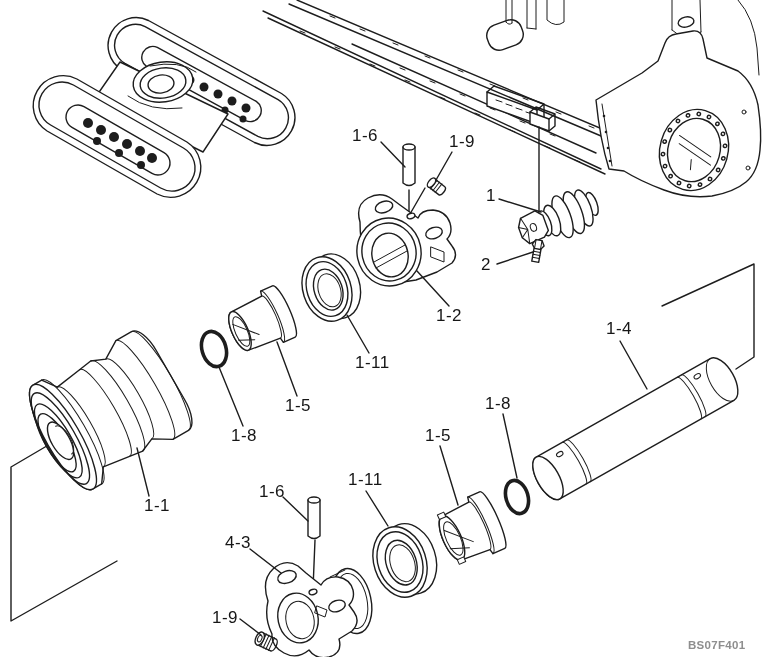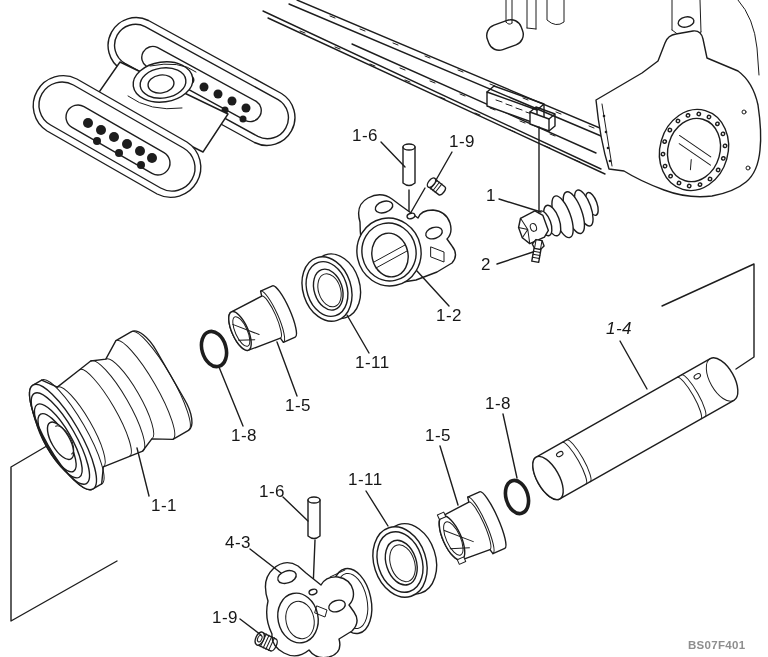--- a/index.html
+++ b/index.html
@@ -279,26 +279,26 @@
     <path d="M240,619 L261,635"></path>
   </g>
 </svg>
 
 <div id="labels-layer">
       <div class="part-label" style="left: 352px; top: 127px;">1-6</div>
       <div class="part-label" style="left: 449px; top: 133px;">1-9</div>
       <div class="part-label" style="left: 486px; top: 187px;">1</div>
       <div class="part-label" style="left: 481px; top: 256px;">2</div>
       <div class="part-label" style="left: 436px; top: 307px;">1-2</div>
-      <div class="part-label" style="left: 606px; top: 320px; font-style: italic;">1-4</div>
+      <div class="part-label" style="left: 606px; top: 320px;">1-4</div>
       <div class="part-label" style="left: 355px; top: 354px;">1-11</div>
       <div class="part-label" style="left: 285px; top: 397px;">1-5</div>
       <div class="part-label" style="left: 231px; top: 427px;">1-8</div>
       <div class="part-label" style="left: 485px; top: 395px;">1-8</div>
-      <div class="part-label" style="left: 151px; top: 497px;">1-1</div>
+      <div class="part-label" style="left: 144px; top: 497px;">1-1</div>
       <div class="part-label" style="left: 425px; top: 427px;">1-5</div>
       <div class="part-label" style="left: 348px; top: 471px;">1-11</div>
       <div class="part-label" style="left: 259px; top: 483px;">1-6</div>
       <div class="part-label" style="left: 225px; top: 534px;">4-3</div>
       <div class="part-label" style="left: 212px; top: 609px;">1-9</div>
     </div>
 
 <div class="fig-code">BS07F401</div>
 
 </div>

